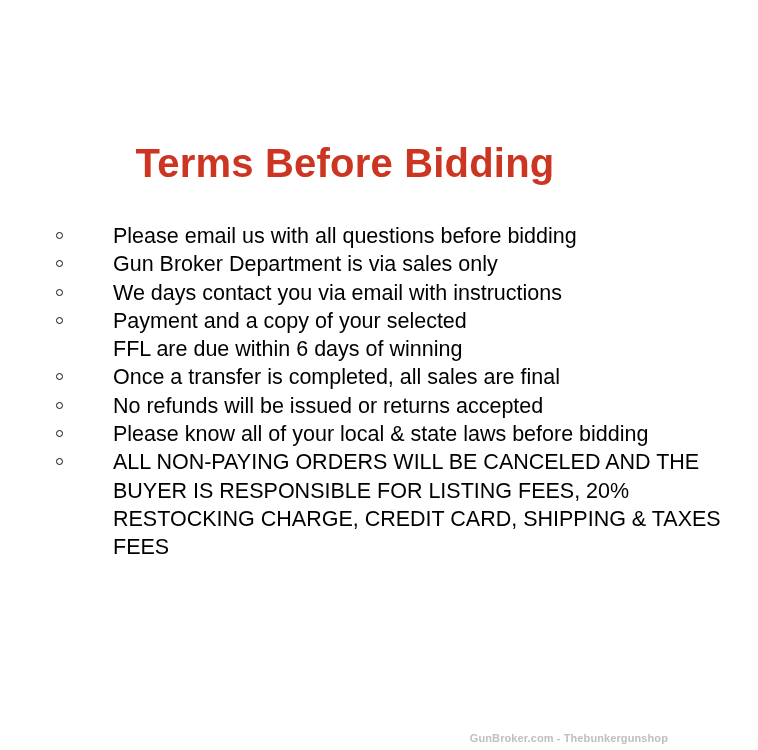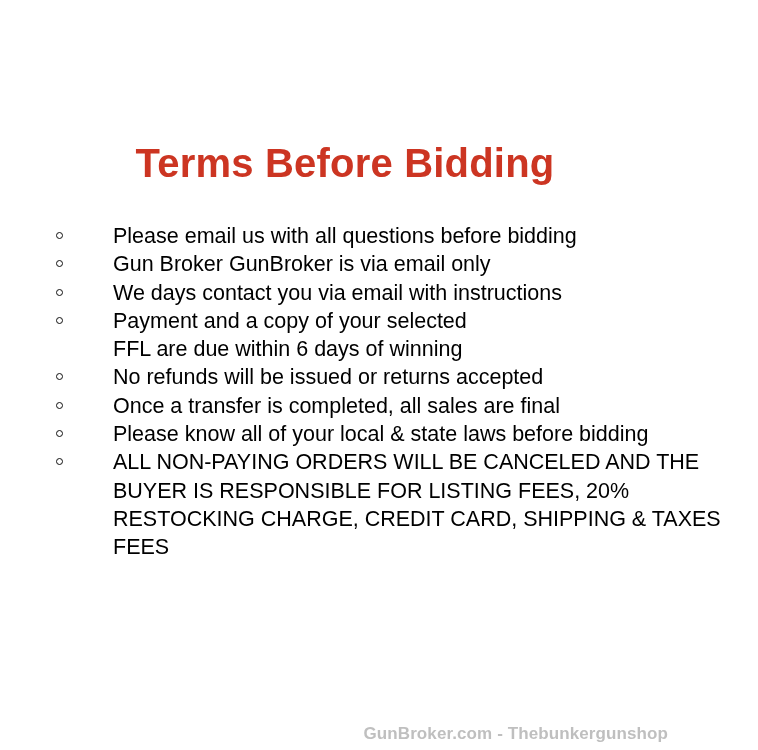--- a/index.html
+++ b/index.html
@@ -73,21 +73,21 @@
     display: block;
     white-space: pre-line;
     margin-left: 28px;
   }
 
   
   .watermark {
     position: absolute;
     right: 8px;
     bottom: 6px;
-    font-size: 17px;
+    font-size: 11px;
     font-weight: bold;
     letter-spacing: 0.1px;
     color: #bfbfbf;
     white-space: nowrap;
   }
 </style>
 </head>
 <body>
 
 <div class="page">
@@ -96,44 +96,44 @@
 
   <ul class="terms-list">
 
     <li class="term-item">
       <span class="term-bullet"></span>
       <span class="term-text">Please email us with all questions before bidding</span>
     </li>
 
     <li class="term-item">
       <span class="term-bullet"></span>
-      <span class="term-text">Gun Broker GunBroker is via email only</span>
+      <span class="term-text">Gun Broker Department is via sales only</span>
     </li>
 
     <li class="term-item">
       <span class="term-bullet"></span>
       <span class="term-text">We days contact you via email with instructions</span>
     </li>
 
     <li class="term-item">
       <span class="term-bullet"></span>
       <span class="term-text">Payment and a copy of your selected
 FFL are due within 6 days of winning</span>
     </li>
 
 
 
     <li class="term-item">
       <span class="term-bullet"></span>
-      <span class="term-text">No refunds will be issued or returns accepted</span>
+      <span class="term-text">Once a transfer is completed, all sales are final</span>
     </li>
 
     <li class="term-item">
       <span class="term-bullet"></span>
-      <span class="term-text">Once a transfer is completed, all sales are final</span>
+      <span class="term-text">No refunds will be issued or returns accepted</span>
     </li>
 
     <li class="term-item">
       <span class="term-bullet"></span>
       <span class="term-text">Please know all of your local &amp; state laws before bidding</span>
     </li>
 
     <li class="term-item">
       <span class="term-bullet"></span>
       <span class="term-text">ALL NON-PAYING ORDERS WILL BE CANCELED AND THE

